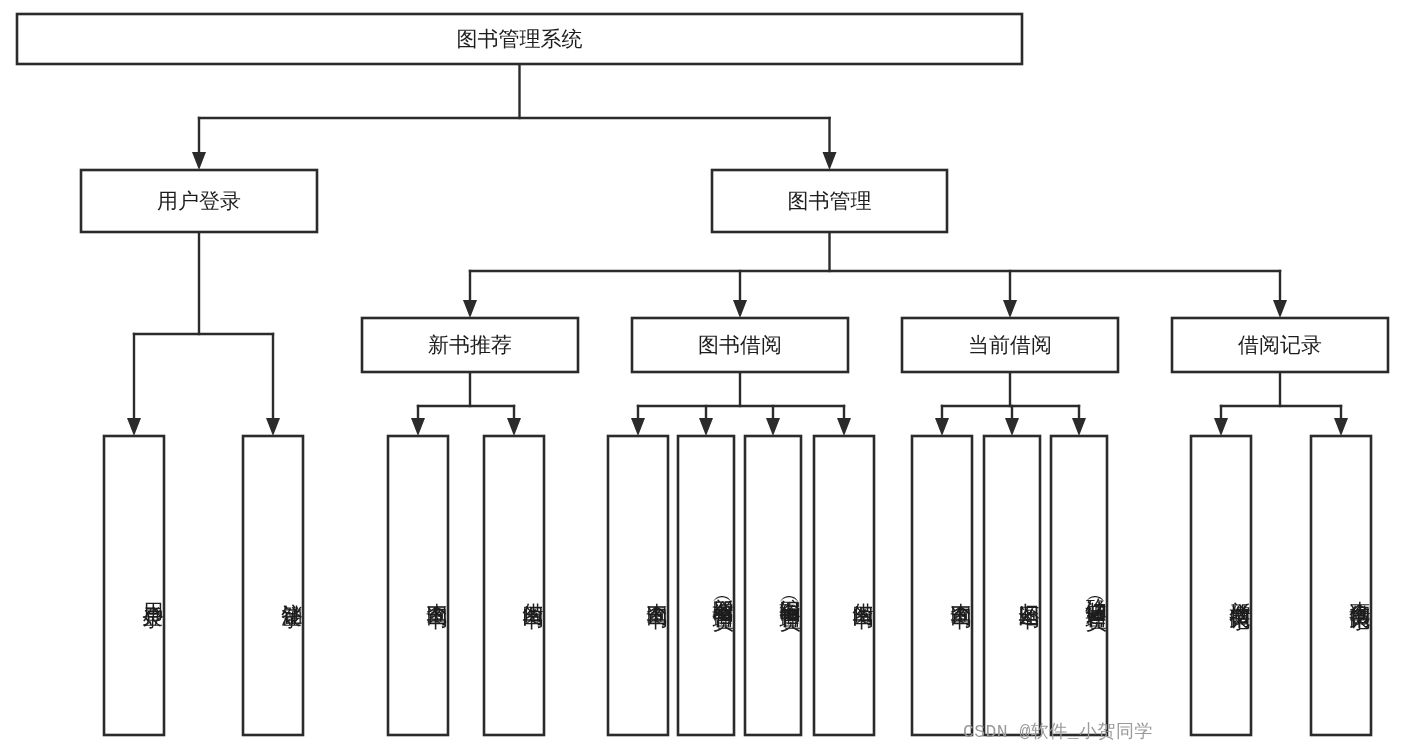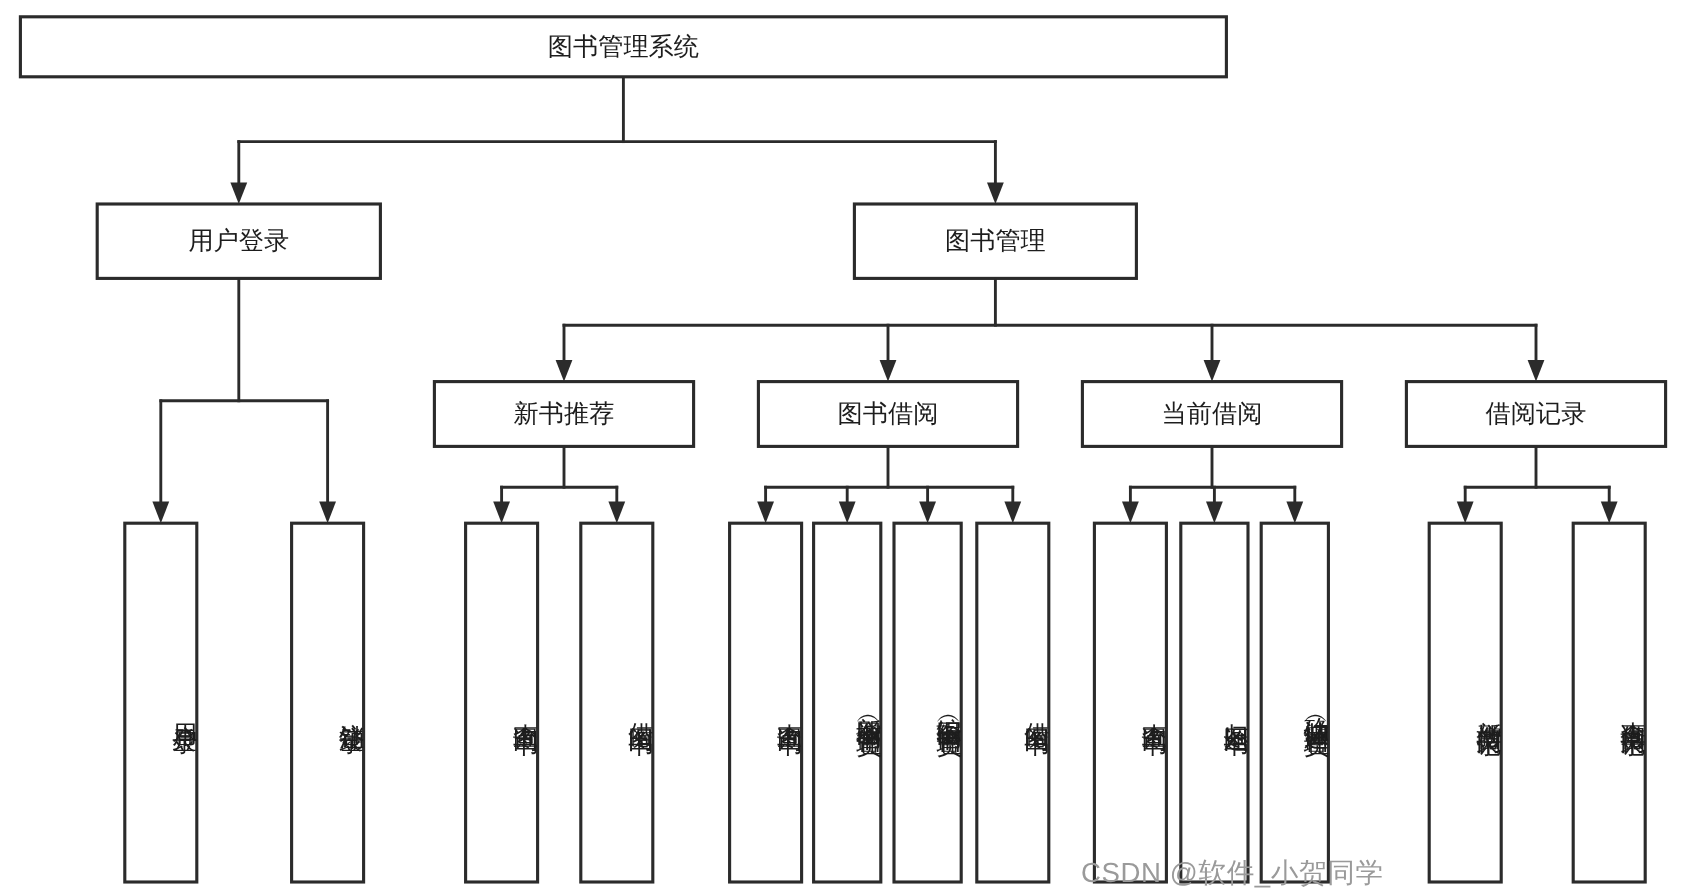--- a/index.html
+++ b/index.html
@@ -61,22 +61,22 @@
     display: flex;
     align-items: flex-start;
     justify-content: center;
     pointer-events: none;
     user-select: none;
   }
   .watermark {
     position: absolute;
     right: 8px;
     bottom: 4px;
-    font-family: Liberation Sans, sans-serif;
-    font-size: 23px;
+    font-family: Liberation Mono, monospace;
+    font-size: 18px;
     color: #9a9a9a;
     letter-spacing: 0.5px;
     user-select: none;
   }
 </style>
 </head>
 <body>
 
 <div id="diagram-root">
 

